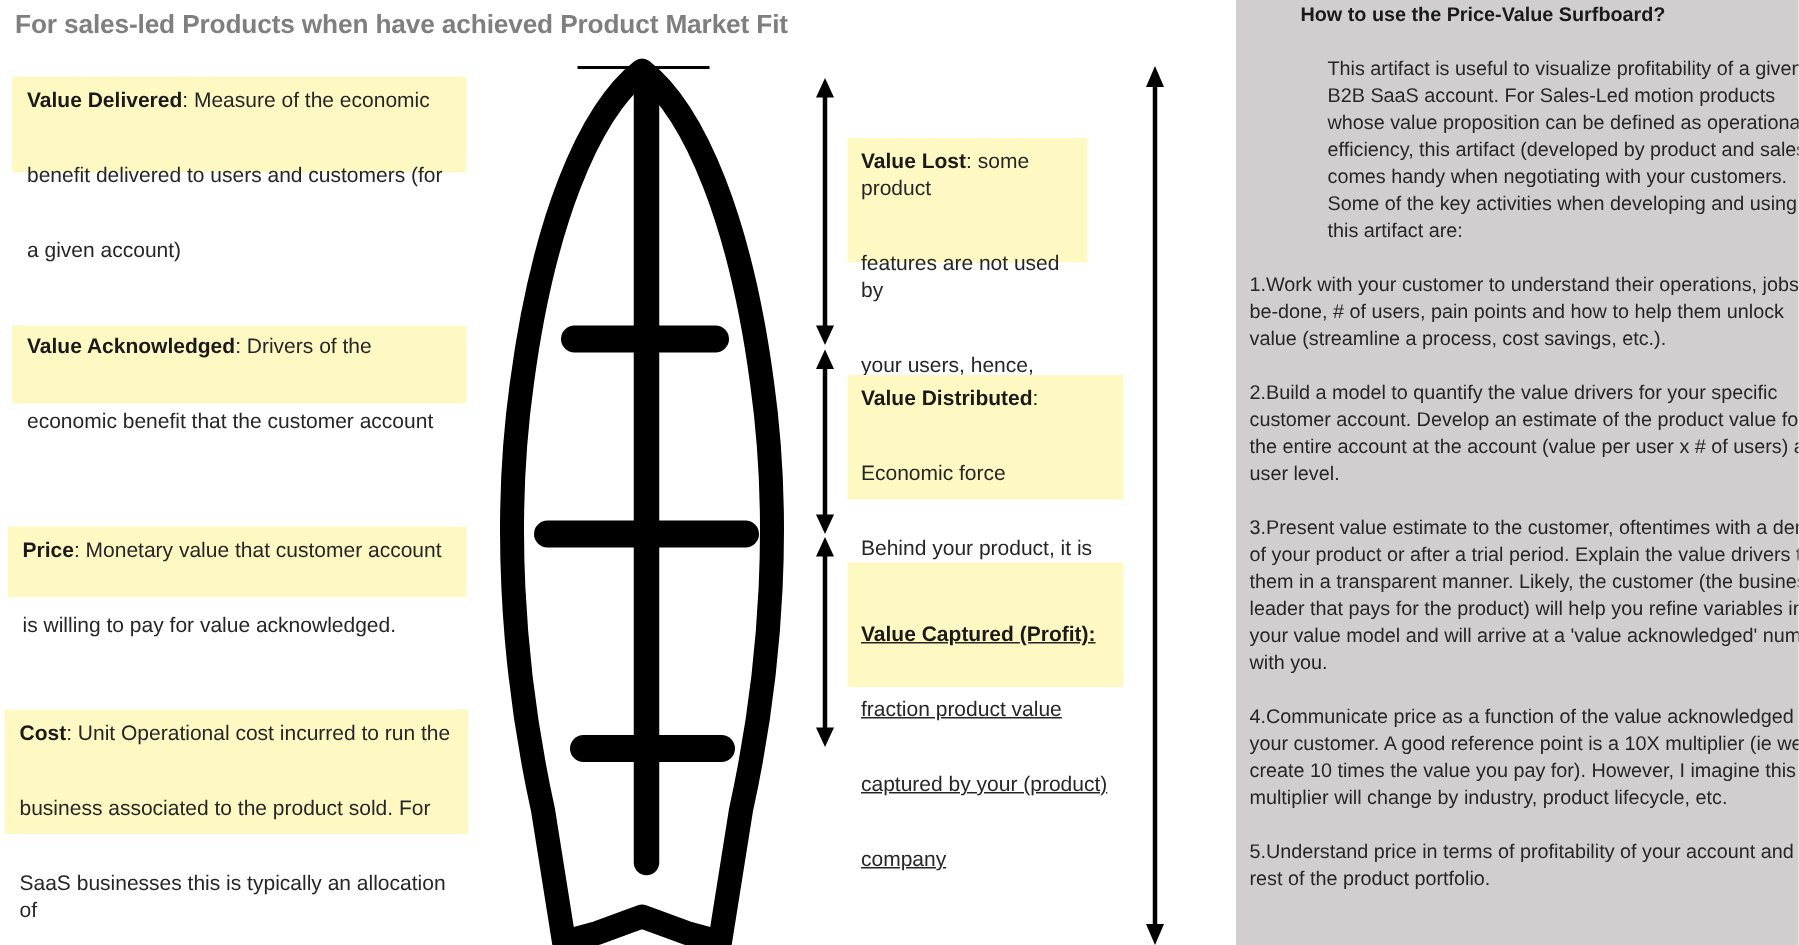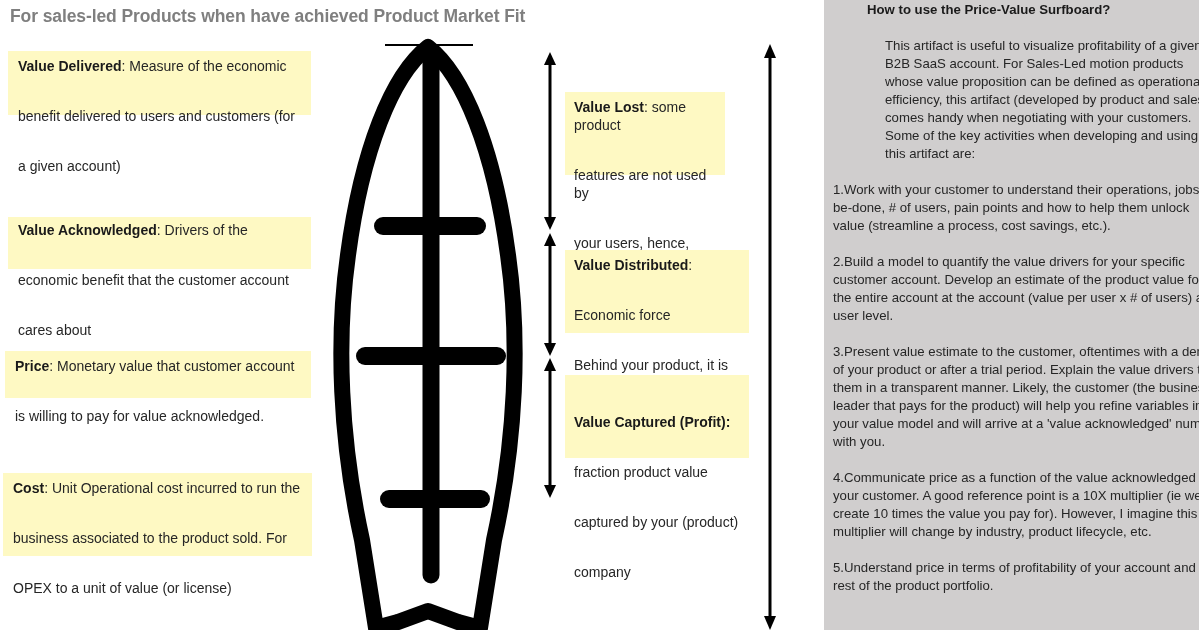--- a/index.html
+++ b/index.html
@@ -36,21 +36,21 @@
     .box b { font-weight: bold; color: #1a1a1a; }
     .box .line { display: block; margin-top: 32px; }
 
     #box-value-delivered { left: 8px;  top: 51px;  width: 303px; height: 64px; padding: 6px 10px; }
     #box-value-ack       { left: 8px;  top: 217px; width: 303px; height: 52px; padding: 4px 10px; }
     #box-price           { left: 5px;  top: 351px; width: 306px; height: 47px; padding: 6px 10px; }
     #box-cost            { left: 3px;  top: 473px; width: 309px; height: 83px; padding: 6px 10px; }
 
     #box-value-lost        { left: 565px; top: 92px;  width: 160px; height: 83px; padding: 6px 9px; }
     #box-value-distributed { left: 565px; top: 250px; width: 184px; height: 83px; padding: 6px 9px; }
-    #box-value-captured    { left: 565px; top: 375px; width: 184px; height: 83px; padding: 6px 9px; }
+    #box-value-captured    { left: 565px; top: 375px; width: 184px; height: 83px; padding: 6px 9px; text-decoration: underline; }
 
     #howto-panel {
       position: absolute;
       left: 824px;
       top: 0;
       width: 406px;
       height: 630px;
       background: #d0cece;
       box-sizing: border-box;
       padding: 0 9px 0 9px;
@@ -132,31 +132,31 @@
 
 <div class="box" id="box-value-delivered">
   <b>Value Delivered</b><span>: Measure of the economic</span>
   <span class="line">benefit delivered to users and customers (for</span>
   <span class="line">a given account)</span>
 </div>
 
 <div class="box" id="box-value-ack">
   <b>Value Acknowledged</b><span>: Drivers of the</span>
   <span class="line">economic benefit that the customer account</span>
-  <span class="line">cares about</span>
 </div>
 
 <div class="box" id="box-price">
   <b>Price</b><span>: Monetary value that customer account</span>
   <span class="line">is willing to pay for value acknowledged.</span>
 </div>
 
 <div class="box" id="box-cost">
   <b>Cost</b><span>: Unit Operational cost incurred to run the</span>
   <span class="line">business associated to the product sold. For</span>
+  <span class="line">SaaS businesses this is typically an allocation of</span>
   <span class="line">OPEX to a unit of value (or license)</span>
 </div>
 
 <div class="box" id="box-value-lost">
   <b>Value Lost</b><span>: some product</span>
   <span class="line">features are not used by</span>
   <span class="line">your users, hence, value is</span>
   <span class="line">‘lost’</span>
 </div>
 

